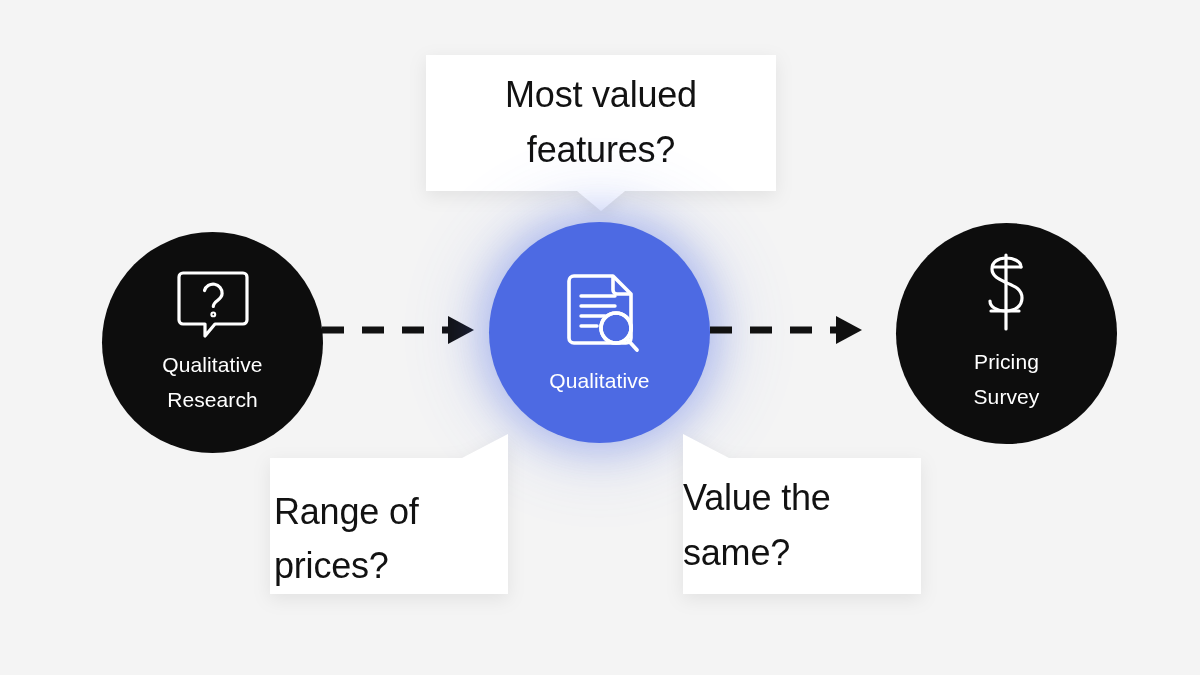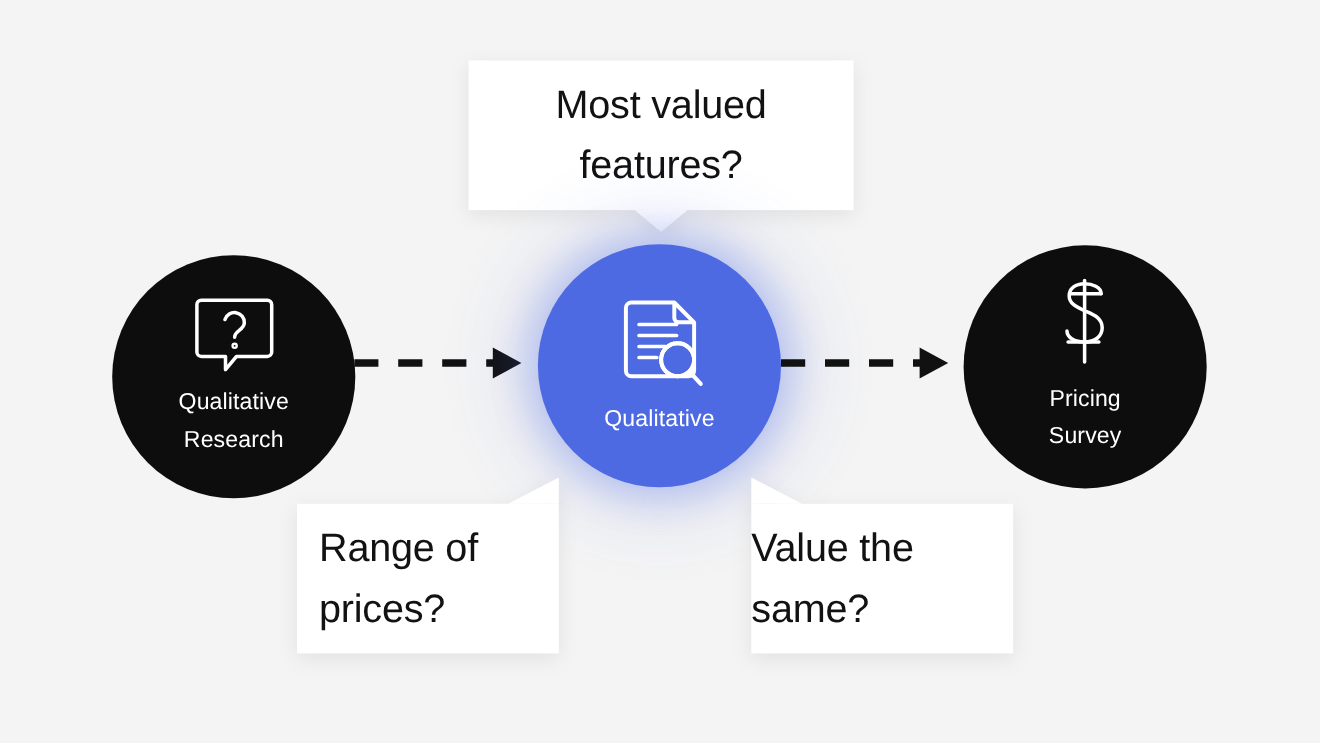--- a/index.html
+++ b/index.html
@@ -46,21 +46,21 @@
     left: 102px; top: 232px;
     width: 221px; height: 221px;
   }
 
   #node-hypothesis {
     left: 489px; top: 222px;
     width: 221px; height: 221px;
   }
 
   #node-pricing {
-    left: 876px; top: 223px;
+    left: 896px; top: 223px;
     width: 221px; height: 221px;
   }
 
   .node-icon {
     display: block;
     margin-bottom: 6px;
   }
 
   .node-label {
     color: #ffffff;
@@ -115,22 +115,22 @@
     width: 0; height: 0;
     border-left: 24px solid transparent;
     border-right: 24px solid transparent;
     border-top: 20px solid #ffffff;
   }
 
   
   #bubble-bottom-left {
     left: 270px; top: 458px;
     width: 238px; height: 136px;
-    display: flex; align-items: center;
-    padding-left: 20px;
+    display: flex; align-items: flex-end;
+    padding-left: 4px;
   }
   #bubble-bottom-left .tail {
     position: absolute;
     right: 0; top: -24px;
     width: 0; height: 0;
     border-left: 46px solid transparent;
     border-bottom: 24px solid #ffffff;
   }
 
   

